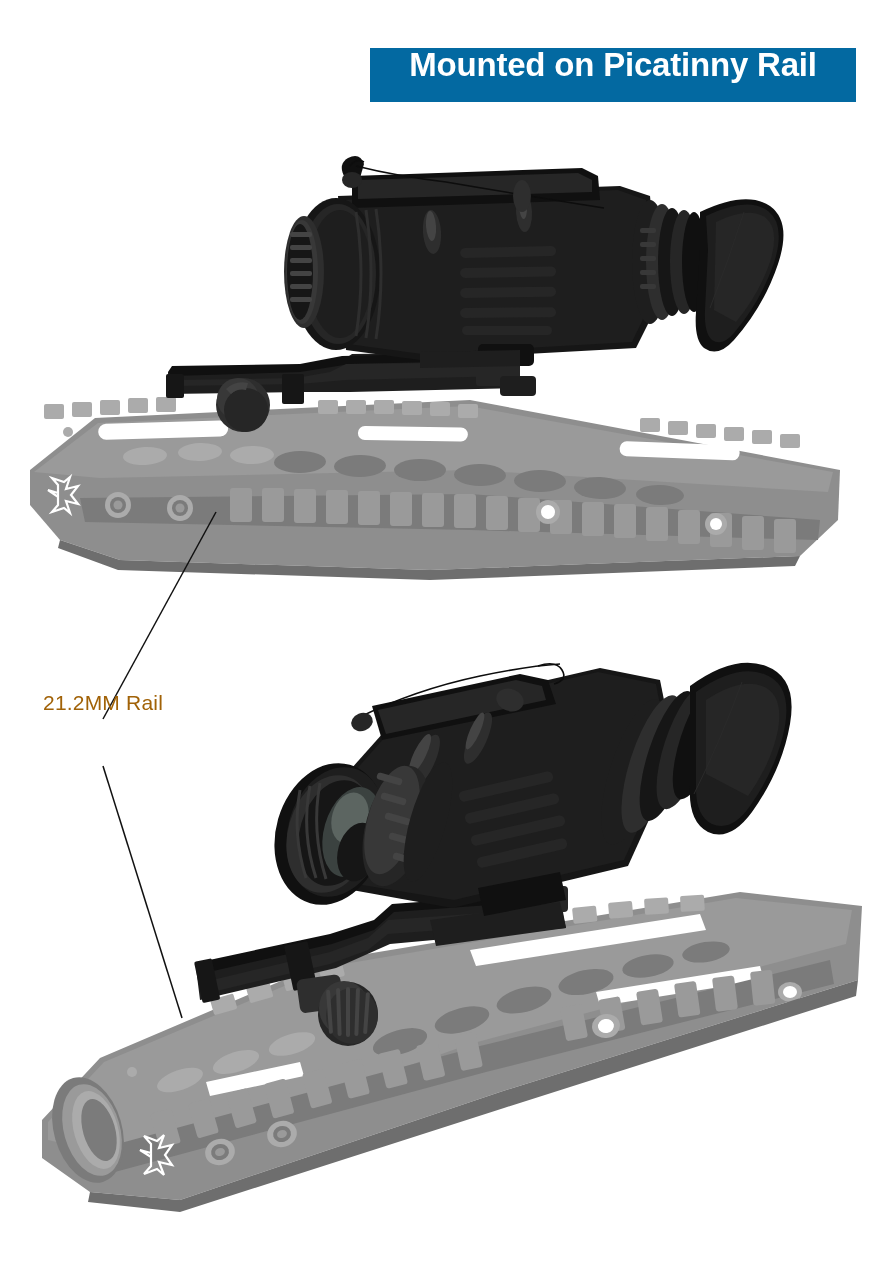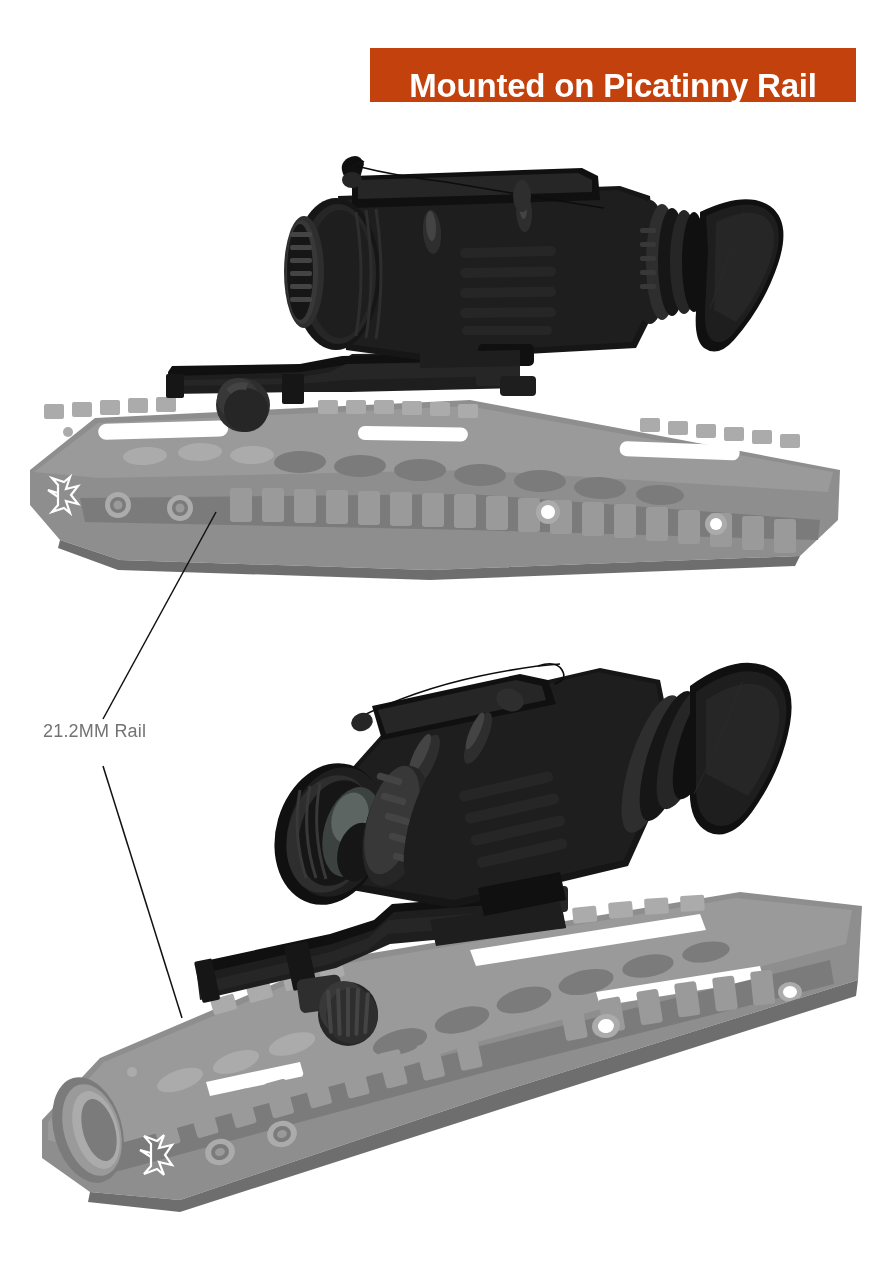--- a/index.html
+++ b/index.html
@@ -23,44 +23,44 @@
     background: #ffffff;
   }
 
   
   .title-banner {
     position: absolute;
     left: 370px;
     top: 48px;
     width: 486px;
     height: 54px;
-    background: #c2410c;
+    background: #0369a1;
     display: flex;
-    align-items: flex-end;
+    align-items: flex-start;
     justify-content: center;
     box-sizing: border-box;
     padding: 0 14px;
   }
   .title-banner .title-text {
     color: #ffffff;
     font-size: 33px;
     font-weight: bold;
     letter-spacing: -0.2px;
     line-height: 1;
     white-space: nowrap;
     font-family: "Liberation Sans", "DejaVu Sans", sans-serif;
   }
 
   
   .callout-label {
     position: absolute;
     left: 43px;
-    top: 721px;
-    font-size: 18px;
-    color: #737373;
+    top: 691px;
+    font-size: 21px;
+    color: #a16207;
     white-space: nowrap;
     letter-spacing: 0.2px;
   }
   .leader-svg {
     position: absolute;
     left: 0; top: 0;
     width: 870px; height: 1280px;
     pointer-events: none;
   }
 

